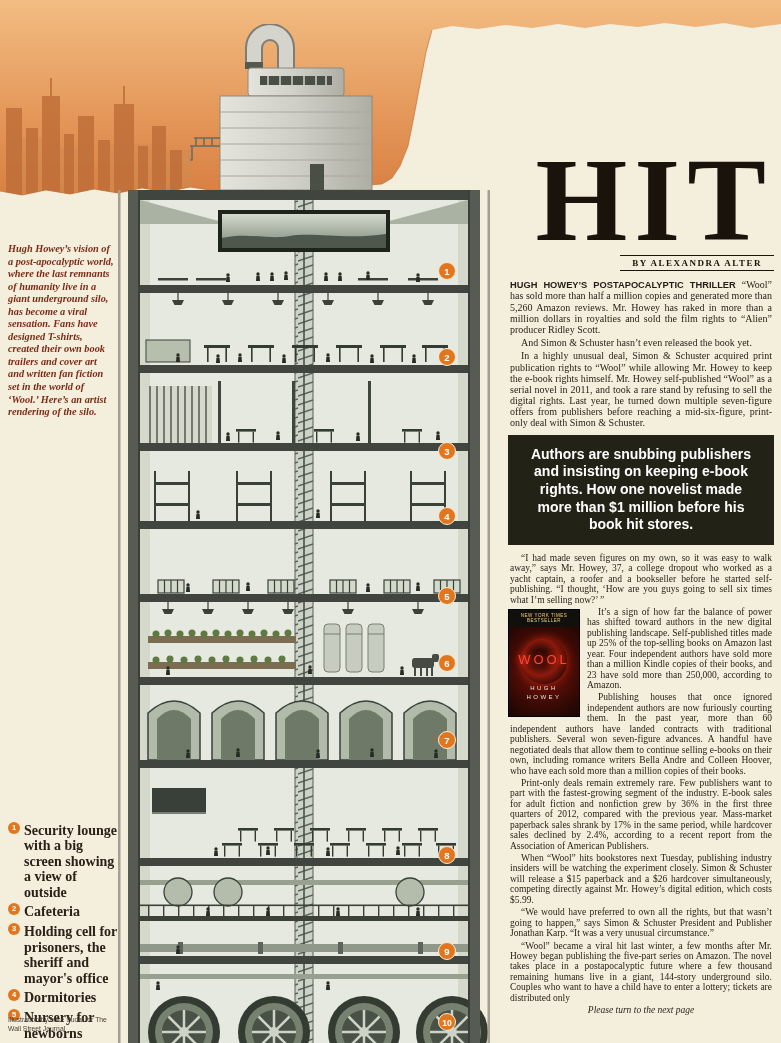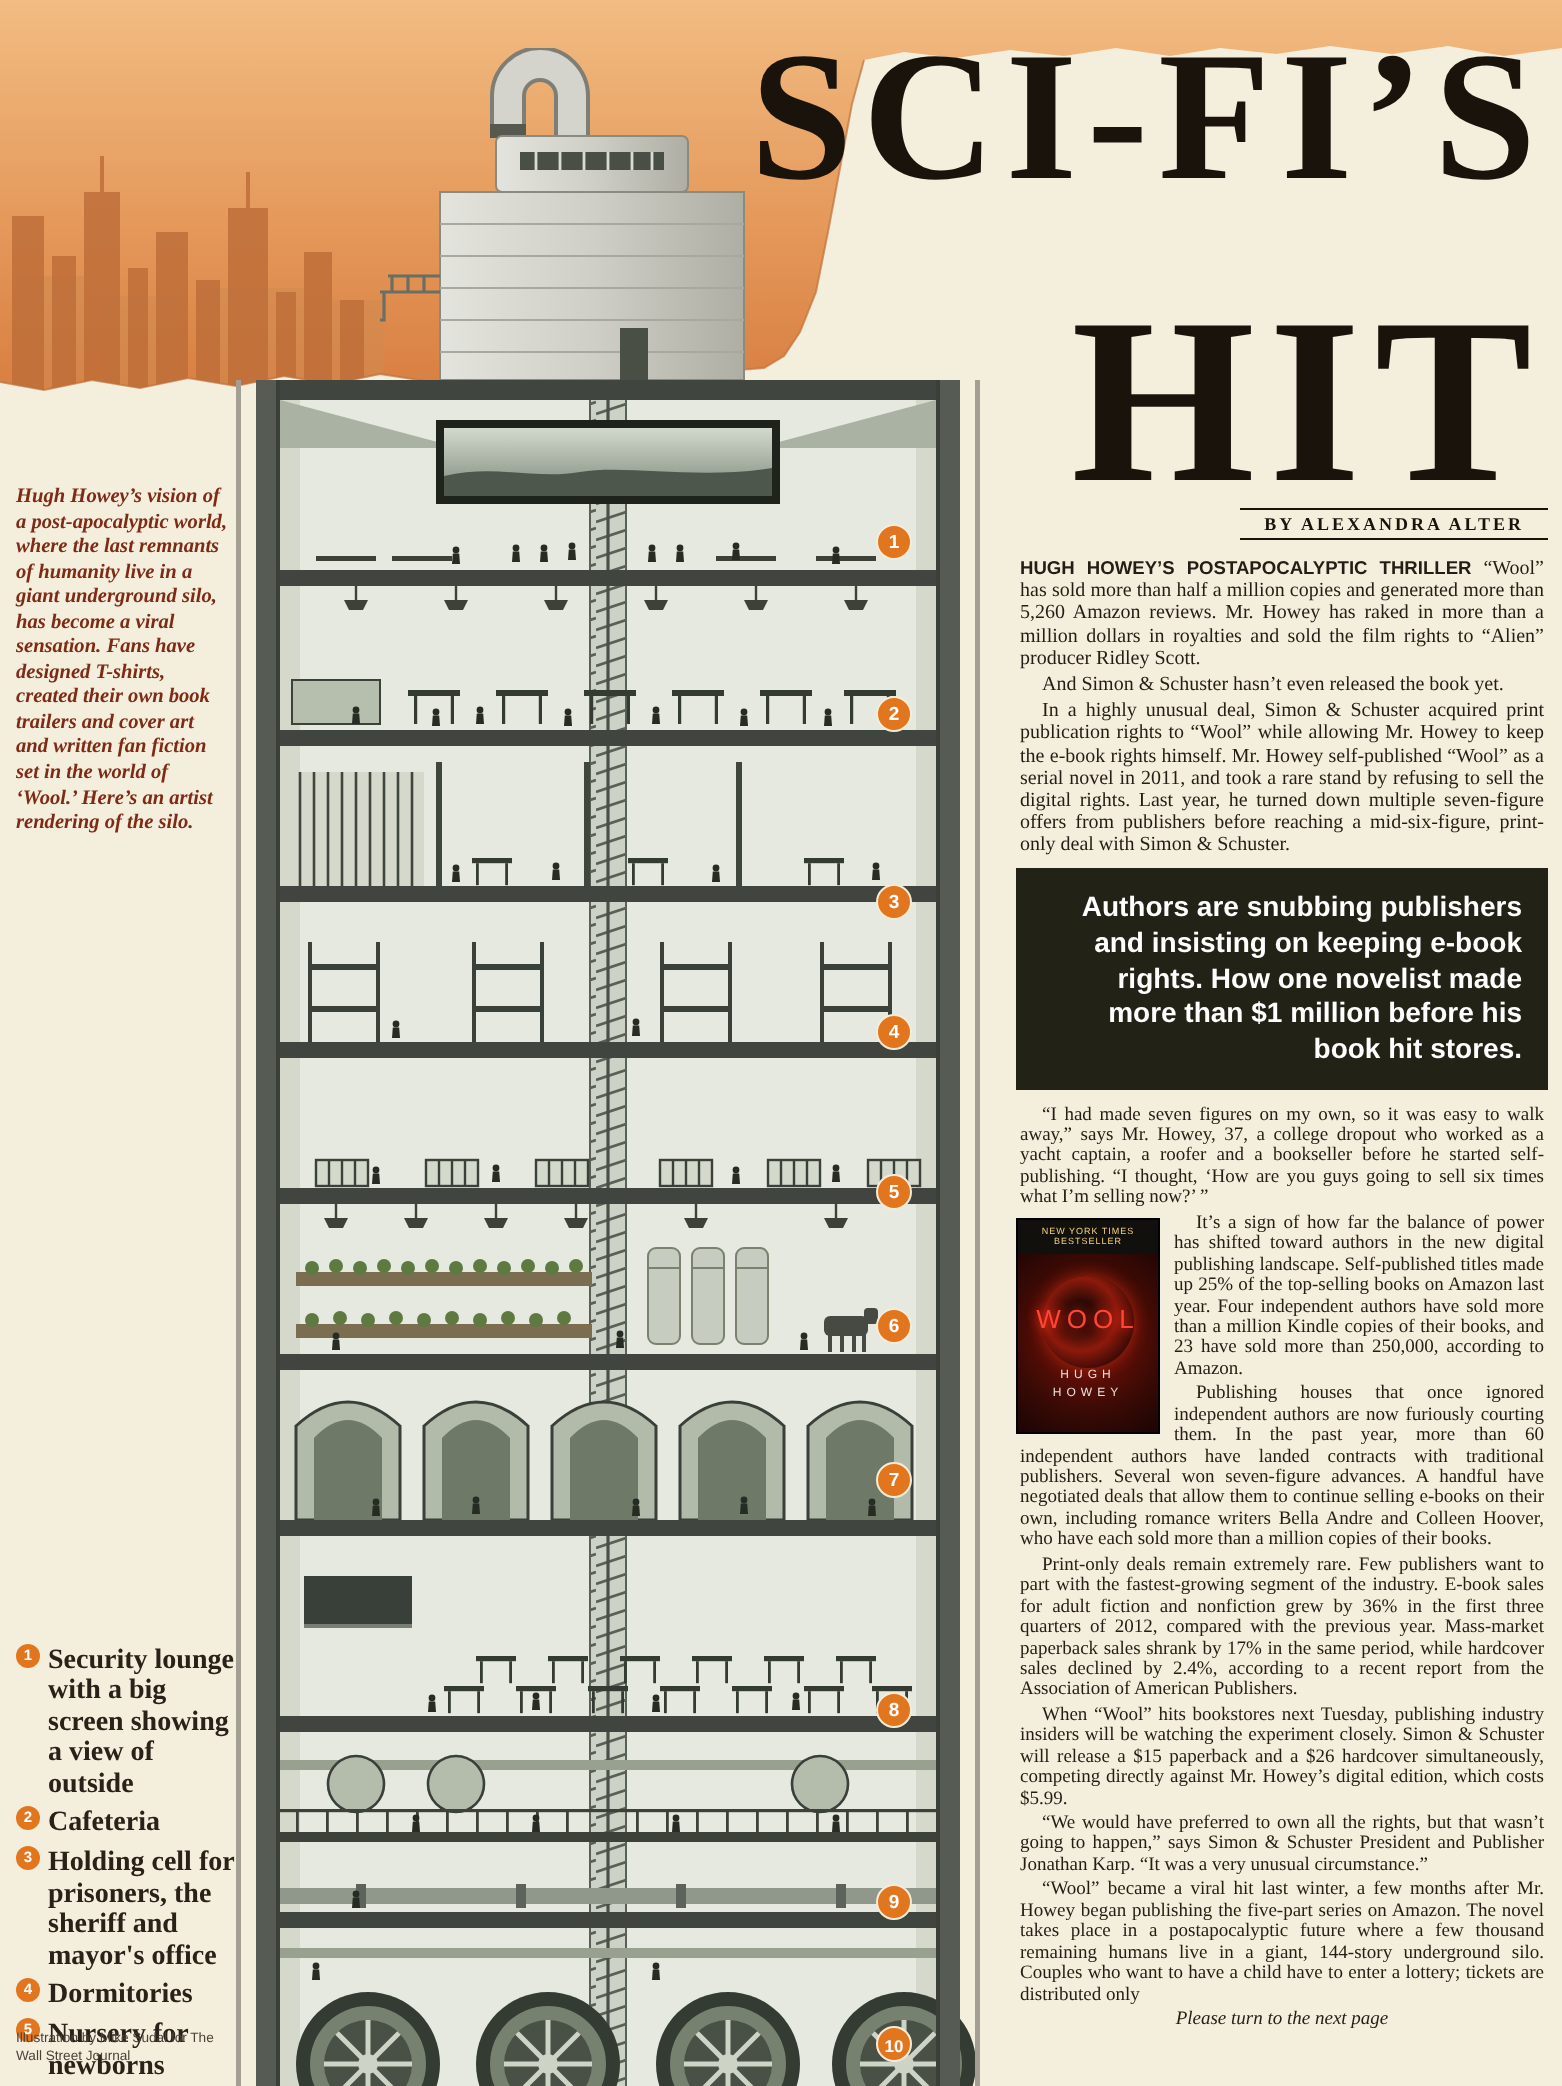--- a/index.html
+++ b/index.html
@@ -16,21 +16,21 @@
   
   .byline{position:absolute;left:508px;width:266px;top:252px;text-align:right;z-index:3;}
   .byline span{display:inline-block;border-top:1px solid #1a130c;border-bottom:1px solid #1a130c;padding:2px 12px;font-size:9px;font-weight:bold;letter-spacing:1.5px;color:#1a130c;}
 
   
   .article{position:absolute;left:508px;top:277px;width:266px;height:762px;overflow:hidden;color:#241d15;z-index:3;}
   .article p{margin:2px;text-align:justify;font-size:10px;line-height:1.12;}
   .article .bottom p{font-size:9.5px;line-height:1.1;}
   .article p.indent{text-indent:11px;}
   .lede-label{font-family:"Liberation Sans",sans-serif;font-weight:bold;font-size:9.3px;}
-  .pullquote{background:#232217;color:#ffffff;font-family:"Liberation Sans",sans-serif;font-weight:bold;font-size:14px;line-height:1.26;text-align:right;padding:11px 13px;margin:6px 0 8px 0;}
+  .pullquote{background:#232217;color:#ffffff;font-family:"Liberation Sans",sans-serif;font-weight:bold;font-size:14px;line-height:1.26;text-align:center;padding:11px 13px;margin:6px 0 8px 0;}
   .continuation{font-style:italic;text-align:center;font-size:9.5px;margin-top:2px;}
 
   
   .book{float:left;width:70px;height:106px;margin:2px 7px 2px 0;background:radial-gradient(circle at 50% 55%, #7e1209 8%, #3a0a05 55%, #14040278 90%),#1a0503;background-color:#1a0503;border:1px solid #000;position:relative;overflow:hidden;}
   .book .badge{background:#11100c;color:#f5d37a;font-family:"Liberation Sans",sans-serif;font-size:4.5px;letter-spacing:.5px;text-align:center;padding:3px 1px;line-height:1.2;}
   .book .swirl{position:absolute;left:12px;top:28px;width:46px;height:46px;border-radius:50%;background:radial-gradient(circle at 42% 42%, #2a0a06 18%, #8d1a0c 48%, #3a0a05 75%);box-shadow:0 0 8px #a8250f;}
   .book .title{position:absolute;left:0;right:0;top:42px;text-align:center;font-family:"Liberation Sans",sans-serif;font-weight:normal;font-size:13px;letter-spacing:3px;color:#ff4633;text-shadow:0 0 6px #ff2a1a;}
   .book .auth{position:absolute;left:0;right:0;bottom:14px;text-align:center;font-family:"Liberation Sans",sans-serif;font-size:6px;letter-spacing:2.5px;color:#e8e4da;line-height:1.5;}
 
   
@@ -478,21 +478,20 @@
   <div class="marker m2">2</div>
   <div class="marker m3">3</div>
   <div class="marker m4">4</div>
   <div class="marker m5">5</div>
   <div class="marker m6">6</div>
   <div class="marker m7">7</div>
   <div class="marker m8">8</div>
   <div class="marker m9">9</div>
   <div class="marker m10">10</div>
 
-  <div class="hl hl1">SCI-FI’S</div>
   <div class="hl hl3">HIT</div>
 
   <div class="byline"><span>BY ALEXANDRA ALTER</span></div>
 
   <div class="intro">Hugh Howey’s vision of a post-apocalyptic world, where the last remnants of humanity live in a giant underground silo, has become a viral sensation. Fans have designed T-shirts, created their own book trailers and cover art and written fan fiction set in the world of ‘Wool.’ Here’s an artist rendering of the silo.</div>
 
   <div class="legend">
 
       <div class="legend-item">
         <span class="lnum">1</span>

